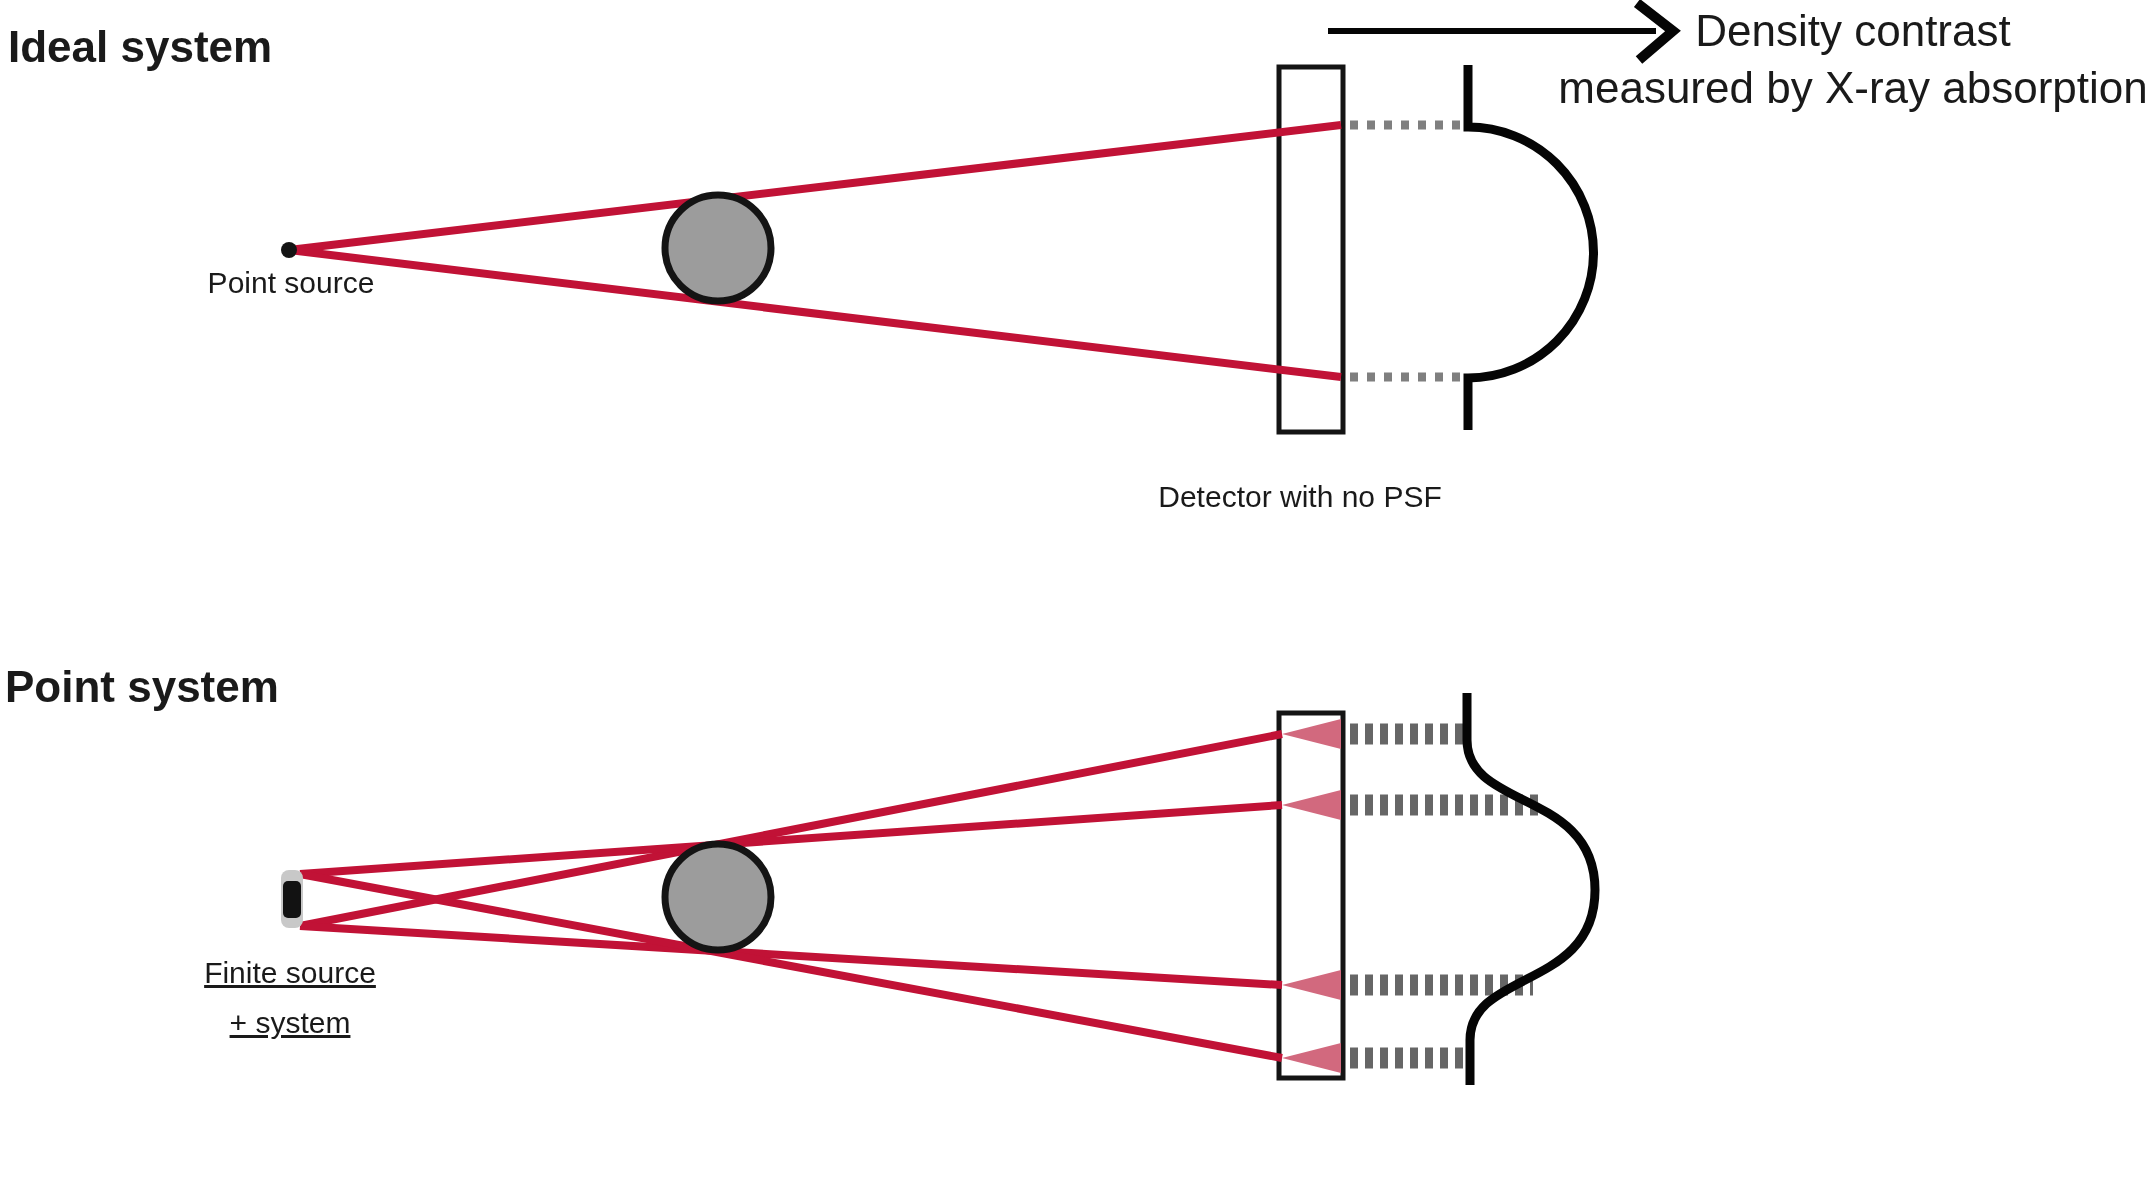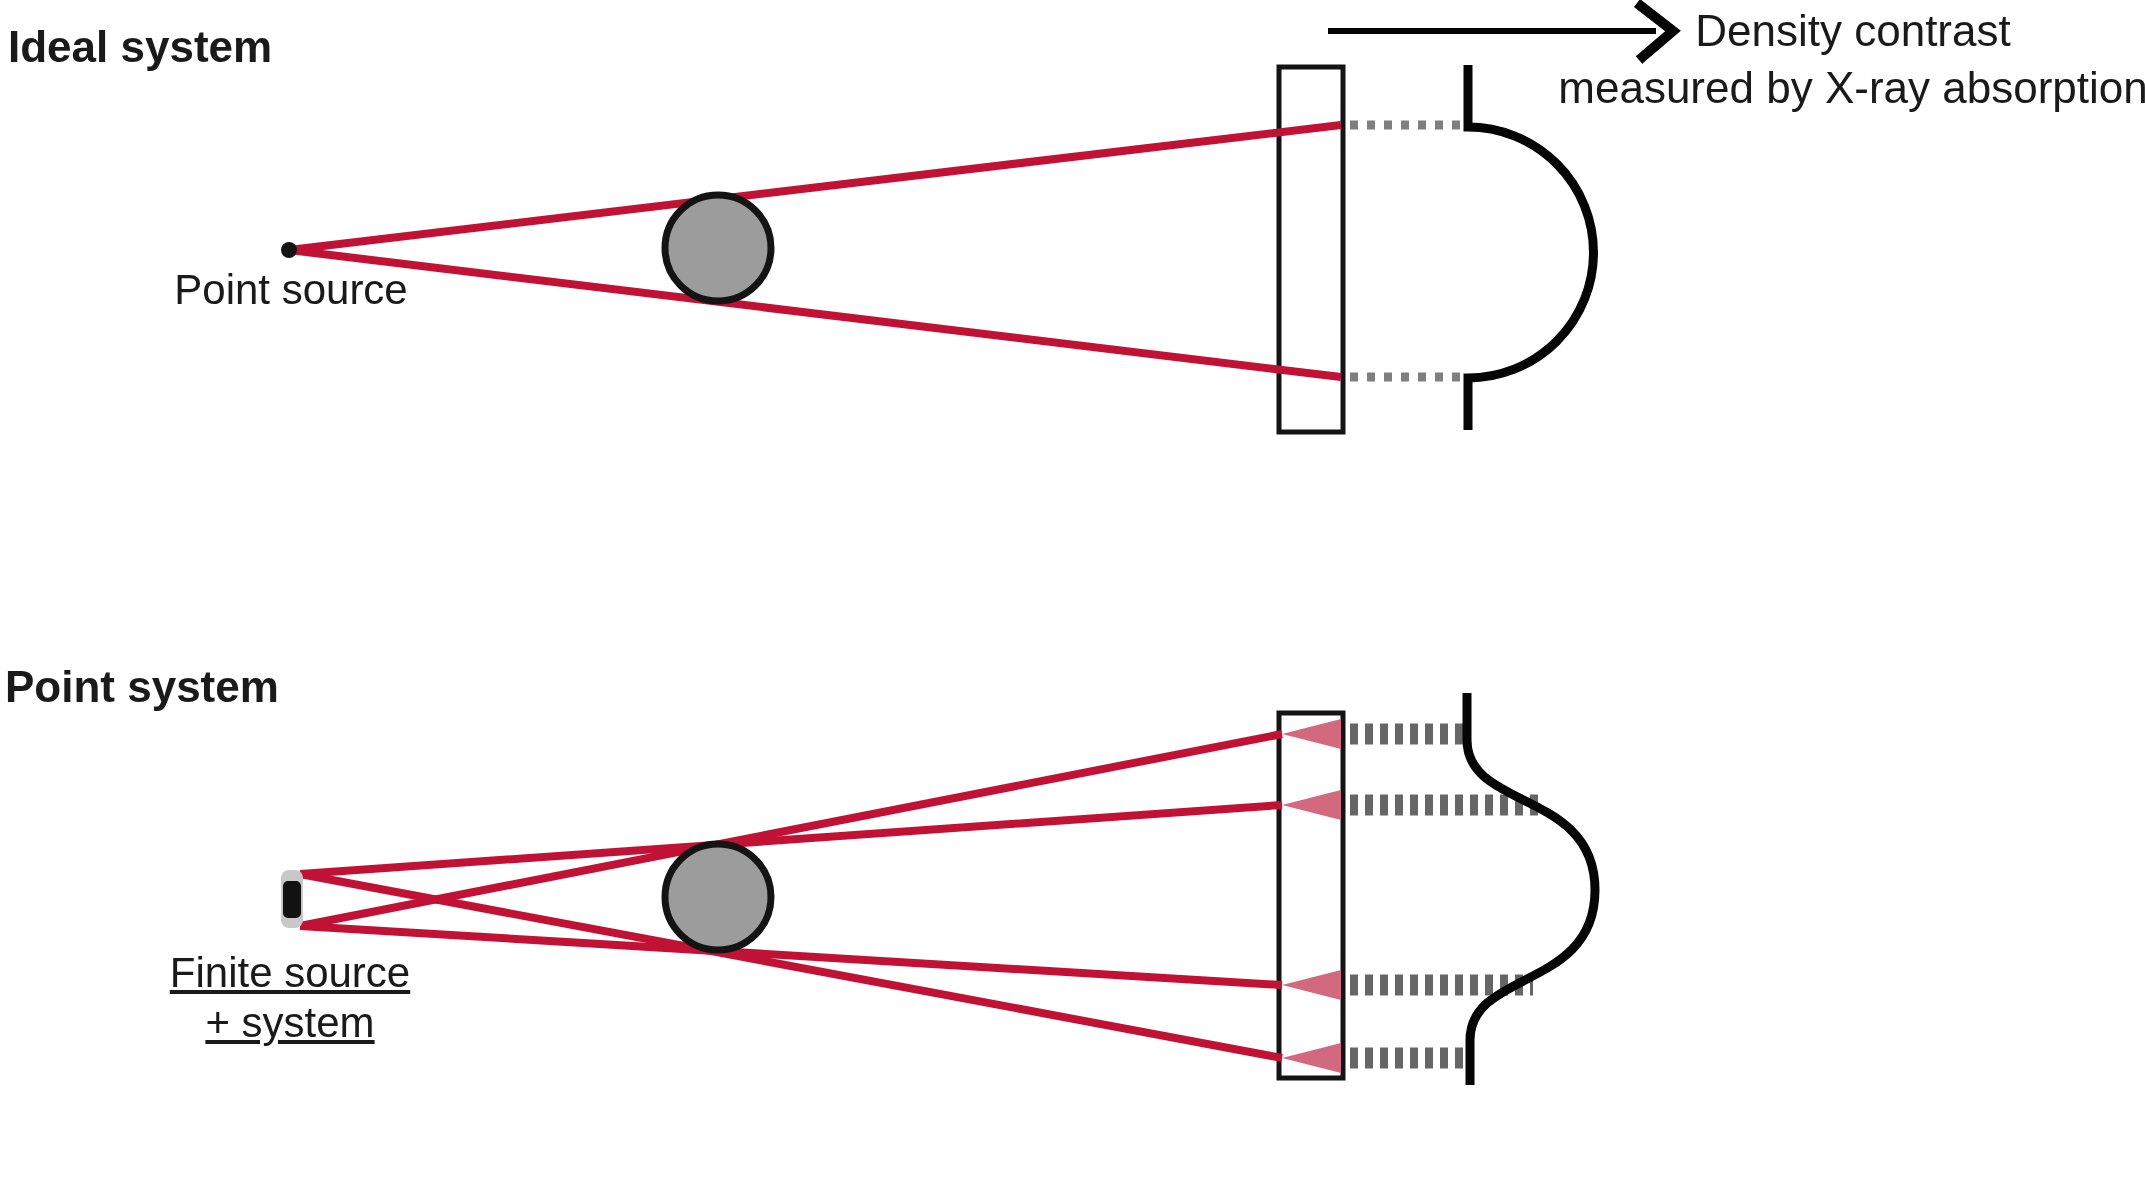--- a/index.html
+++ b/index.html
@@ -16,21 +16,21 @@
     position:relative;
     width:2145px;height:1181px;
     background:#ffffff;
     overflow:hidden;
     font-family:"Liberation Sans", sans-serif;
     color:var(--ink);
   }
   .stage svg{position:absolute;left:0;top:0;}
   .label{position:absolute;white-space:nowrap;color:#1a1a1a;}
   .title{font-size:44px;font-weight:700;letter-spacing:0;}
-  .cap{font-size:42px;font-weight:400;}
+  .cap{font-size:30px;font-weight:400;}
   .center{transform:translateX(-50%);text-align:center;}
   .annotation{
     font-size:44px;font-weight:400;line-height:57px;text-align:center;
   }
   .two-line{line-height:50px;}
 </style>
 </head>
 <body>
 
 <div class="stage">
@@ -76,20 +76,21 @@
     <line x1="1350" y1="985" x2="1533" y2="985" stroke="#666666" stroke-width="21" stroke-dasharray="8 7"></line>
     <line x1="1350" y1="1058" x2="1464" y2="1058" stroke="#666666" stroke-width="21" stroke-dasharray="8 7"></line>
 
     <path d="M 1467 693 L 1467 740 C 1467 810 1595 790 1595 890 C 1595 990 1470 970 1470 1040 L 1470 1085" fill="none" stroke="#050505" stroke-width="9"></path>
   </svg>
 
   <div class="label title" style="left:8px;top:22px;">Ideal system</div>
 
   <div class="label cap center" style="left:291px;top:266px;">Point source</div>
 
+  <div class="label cap center" style="left:1300px;top:480px;">Detector with no PSF</div>
 
   <div class="label annotation center" style="left:1853px;top:2px;">
     <div>Density contrast</div>
     <div>measured by X-ray absorption</div>
   </div>
 
   <div class="label title" style="left:5px;top:662px;">Point system</div>
 
   <div class="label cap center two-line" style="left:290px;top:948px;text-decoration:underline;">
     <div>Finite source</div>

